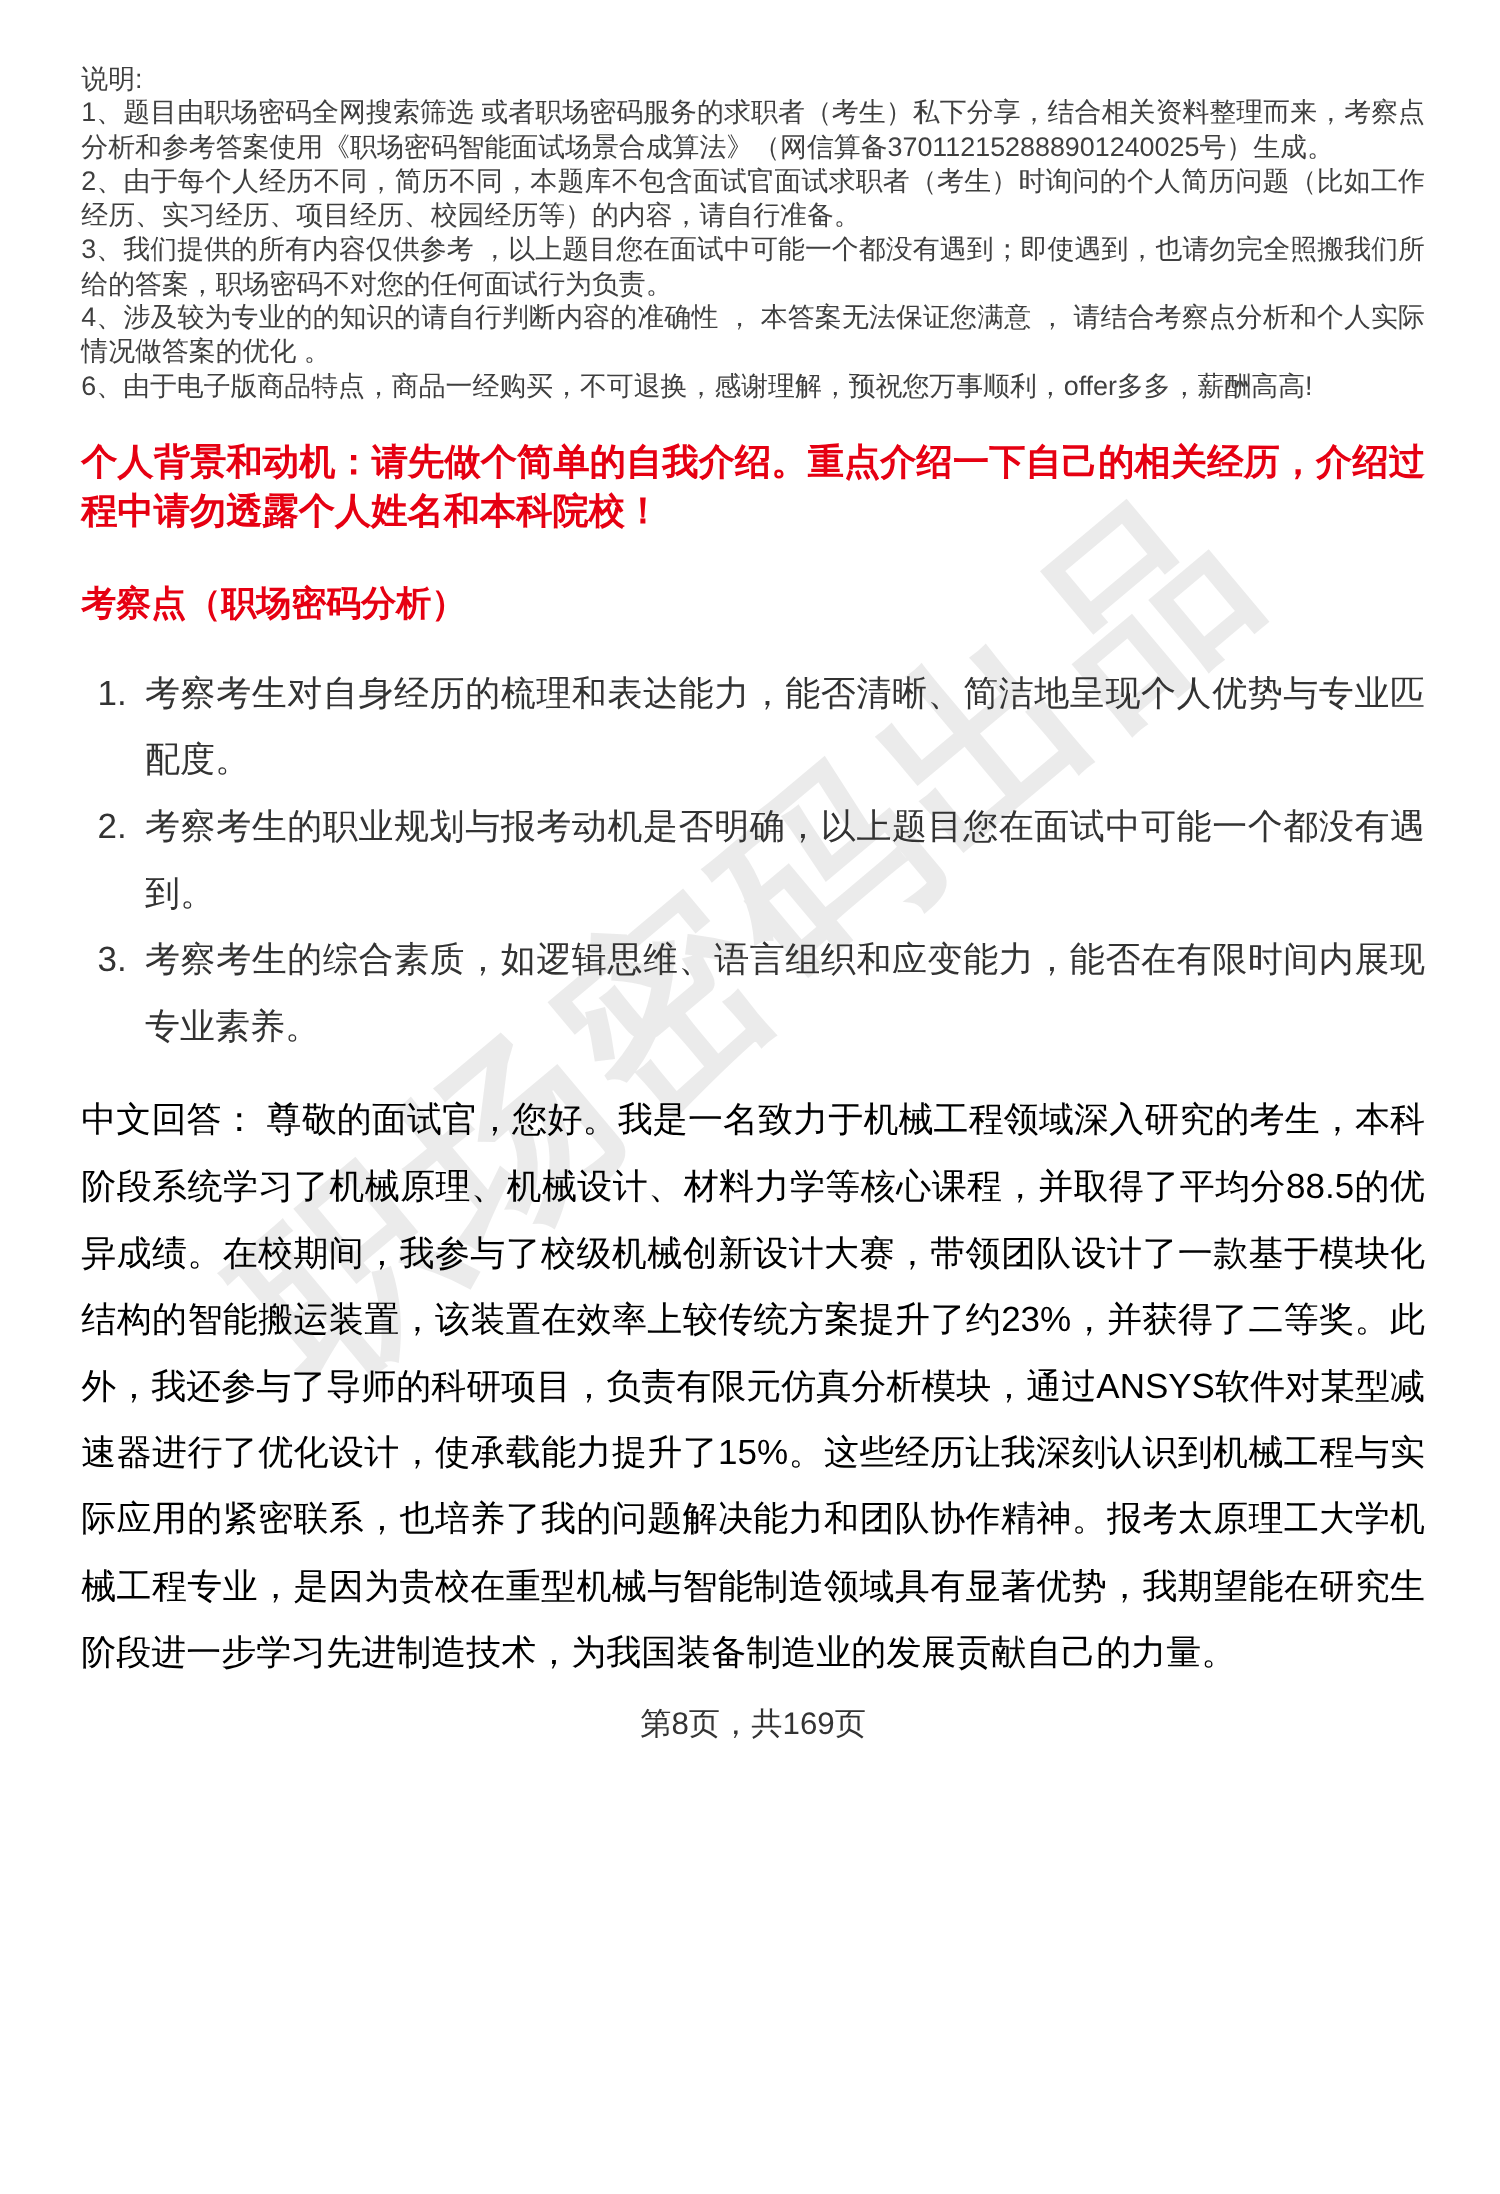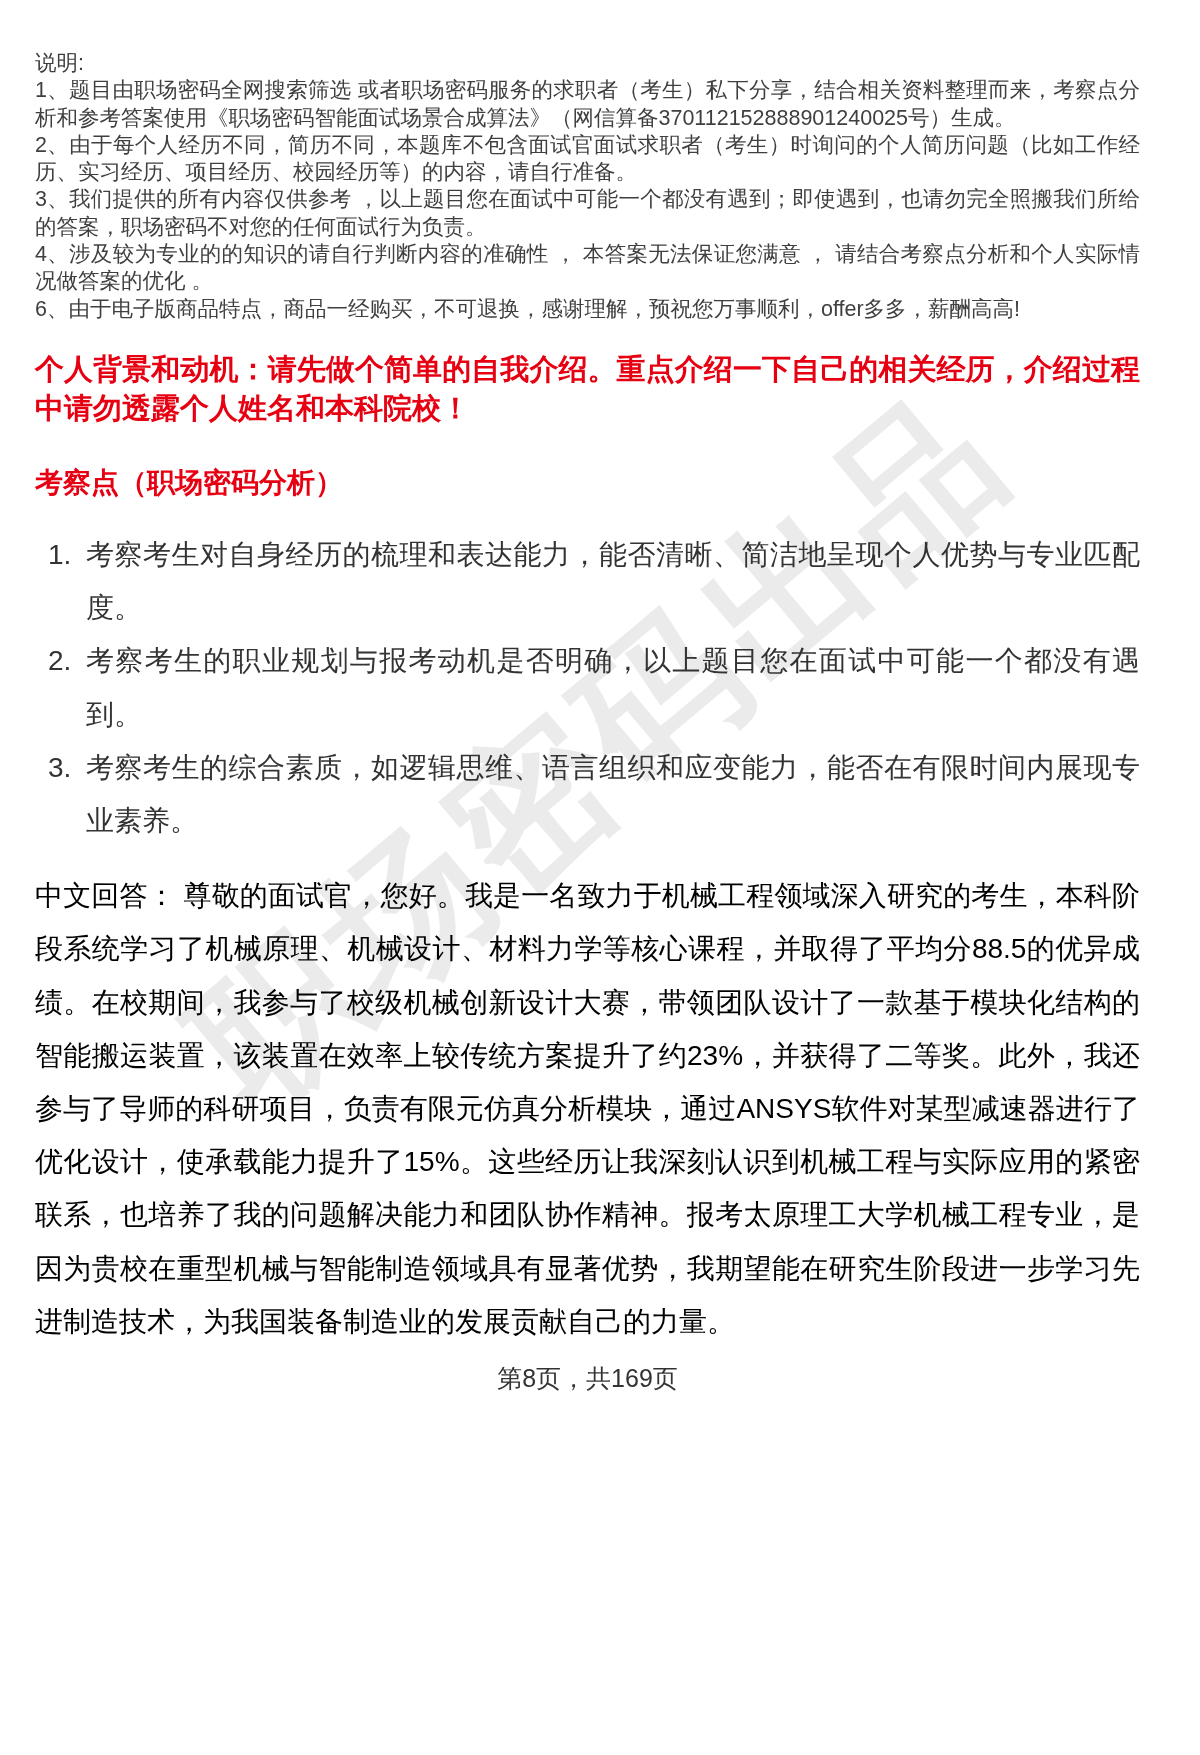--- a/index.html
+++ b/index.html
@@ -25,21 +25,21 @@
     font-weight: 700;
     letter-spacing: 8px;
     color: rgba(60, 60, 60, 0.10);
     white-space: nowrap;
     user-select: none;
     pointer-events: none;
   }
   .content {
     position: relative;
     z-index: 1;
-    padding: 50px 60px 0 35px;
+    padding: 50px 60px 0 65px;
   }
   .notes-title,
   .note-item {
     font-size: 21.5px;
     line-height: 1.27;
     color: #3f3f3f;
     text-align: justify;
   }
   .question-heading {
     margin-top: 30px;

